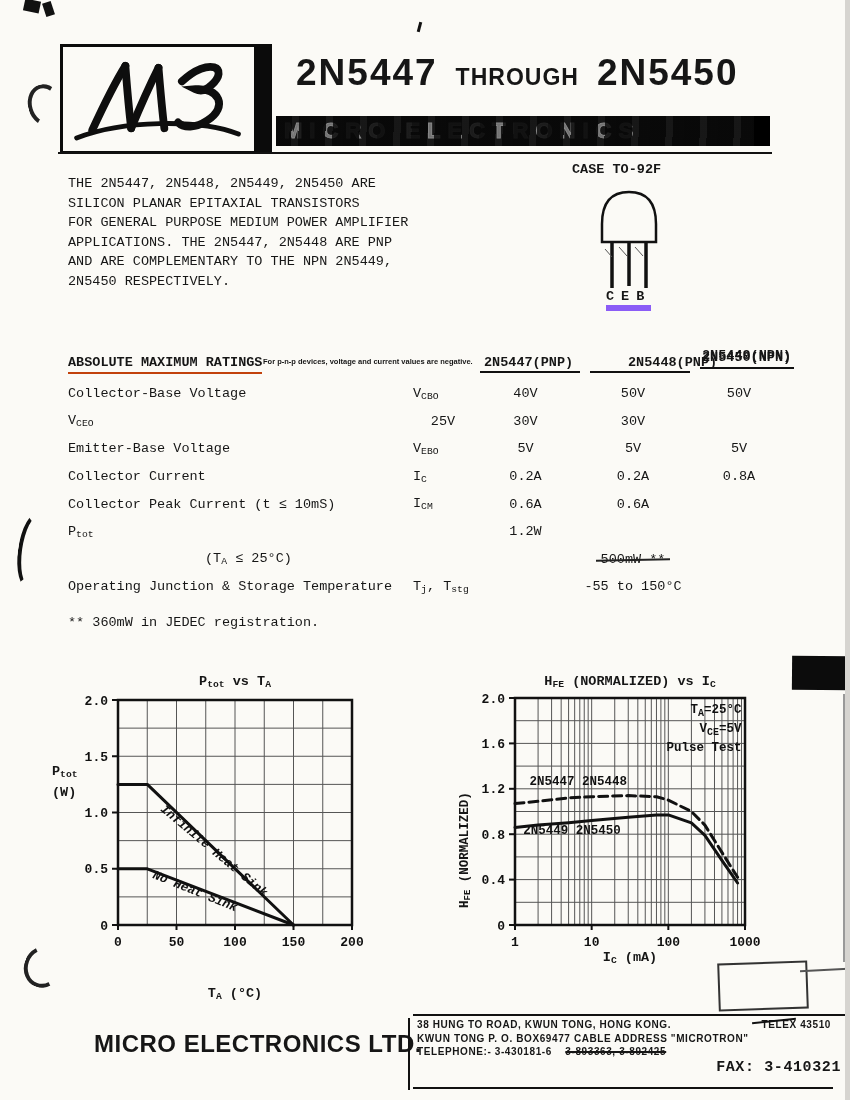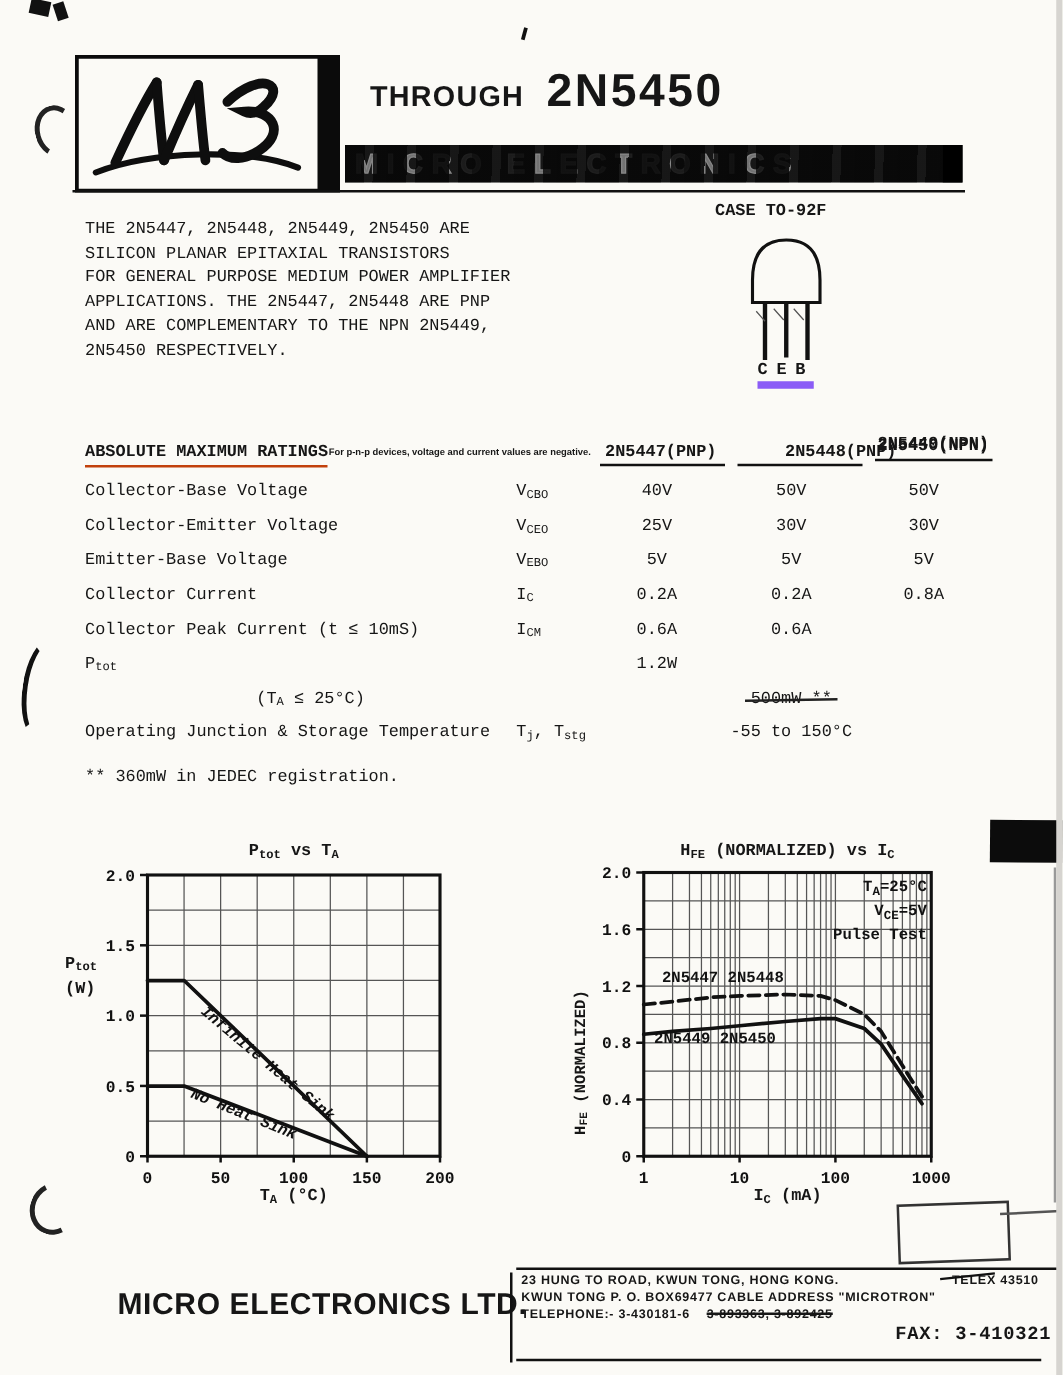--- a/index.html
+++ b/index.html
@@ -37,21 +37,21 @@
   .rt-row{display:grid;grid-template-columns:345px 60px 105px 110px 102px;height:27.6px;align-items:center;font-size:13.5px;}
   .rt-label.ind{padding-left:137px;}
   .rt-v{text-align:center;}
   .rt-foot{left:68px;top:615px;font-size:13.5px;}
 
   
   .c-title{font-size:13.5px;font-weight:700;text-align:center;white-space:nowrap;}
   .c1-title{left:118px;top:674px;width:234px;}
   .c2-title{left:500px;top:674px;width:260px;}
   .c1-ylab{left:52px;top:763px;font-size:13.5px;font-weight:700;line-height:18px;}
-  .c1-xlab{left:118px;top:950px;width:234px;}
+  .c1-xlab{left:118px;top:986px;width:234px;}
   .c2-ylab{left:458px;top:908px;font-size:12.5px;font-weight:700;transform:rotate(-90deg);transform-origin:left top;white-space:nowrap;}
   .c2-xlab{left:515px;top:950px;width:230px;}
   .chart-svg{position:absolute;overflow:visible;}
   .grid{stroke:#555;stroke-width:1;}
   .frame{fill:none;stroke:#111;stroke-width:2.5;}
   .tick{stroke:#111;stroke-width:2;}
   .ticklab{font:700 13px "Liberation Mono",monospace;fill:#111;}
   .series{fill:none;stroke:#111;stroke-width:3;stroke-linejoin:round;stroke-linecap:round;}
   .dashed{stroke-dasharray:9 5;}
   .serieslab{font:italic 700 12.5px "Liberation Mono",monospace;fill:#111;}
@@ -85,20 +85,21 @@
           <path d="M64 18 C66 44 68 66 70 82"></path>
           <path d="M70 82 C80 58 90 36 98 20"></path>
           <path d="M98 20 C100 44 102 66 104 82"></path>
           <path d="M122 34 C150 8 172 20 152 38 C146 44 140 44 136 42 C160 40 170 60 148 74 C136 82 124 82 118 76"></path>
         </g>
       </g>
     </svg>
   </div>
 
   <div class="abs title-row">
+    <span class="t-big">2N5447</span>
     <span class="t-mid">THROUGH</span>
     <span class="t-big">2N5450</span>
   </div>
   <div class="abs banner">
     <span>MICRO ELECTRONICS</span>
   </div>
   <div class="abs hr-top"></div>
 
   <div class="abs desc">THE 2N5447, 2N5448, 2N5449, 2N5450 ARE
 SILICON PLANAR EPITAXIAL TRANSISTORS
@@ -133,21 +134,20 @@
 
   <div class="abs rt-rows">
       <div class="rt-row">
         <span class="rt-label">Collector-Base Voltage</span>
         <span class="rt-sym">V<sub>CBO</sub></span>
         <span class="rt-v">40V</span>
         <span class="rt-v">50V</span>
         <span class="rt-v">50V</span>
       </div>
       <div class="rt-row">
-        <span class="rt-label">Collector-Emitter Voltage</span>
         <span class="rt-sym">V<sub>CEO</sub></span>
         <span class="rt-v">25V</span>
         <span class="rt-v">30V</span>
         <span class="rt-v">30V</span>
       </div>
       <div class="rt-row">
         <span class="rt-label">Emitter-Base Voltage</span>
         <span class="rt-sym">V<sub>EBO</sub></span>
         <span class="rt-v">5V</span>
         <span class="rt-v">5V</span>
@@ -307,21 +307,21 @@
         <text x="8.219431006336576" y="136.2" text-anchor="start" class="annot"><tspan>2N5449 2N5450</tspan></text>
       </g>
     </svg>
   <div class="abs c-title c2-xlab">I<sub>C</sub> (mA)</div>
 
   <div class="abs f-company">MICRO ELECTRONICS LTD.</div>
   <div class="abs f-top"></div>
   <div class="abs f-vline"></div>
   <div class="abs f-addr">
     <div class="f-line1">
-      <span>23 HUNG TO ROAD, KWUN TONG, HONG KONG.</span>
+      <span>38 HUNG TO ROAD, KWUN TONG, HONG KONG.</span>
       <span>TELEX 43510</span>
     </div>
     <div>KWUN TONG P. O. BOX69477 CABLE ADDRESS  "MICROTRON"</div>
     <div>
       <span>TELEPHONE:-  3-430181-6</span>
       <span class="struck">3-893363,  3-892425</span>
     </div>
     <div class="f-fax">FAX: 3-410321</div>
   </div>
   <div class="abs f-bottom"></div>

